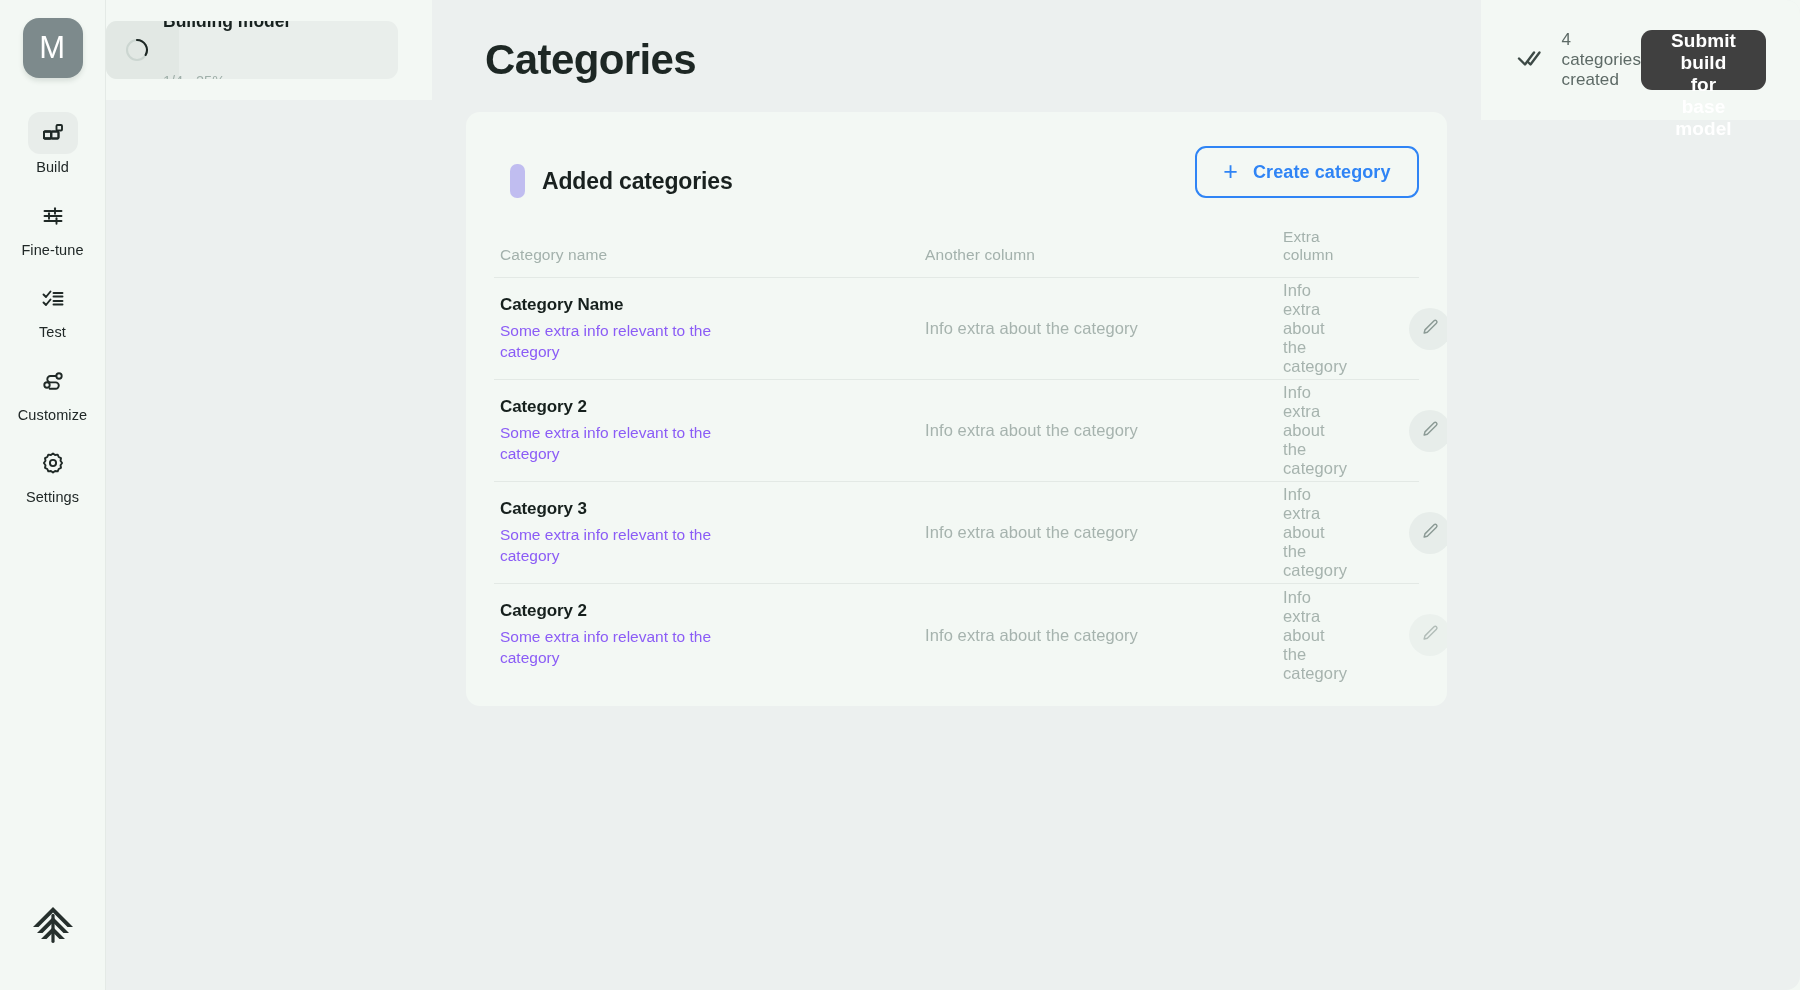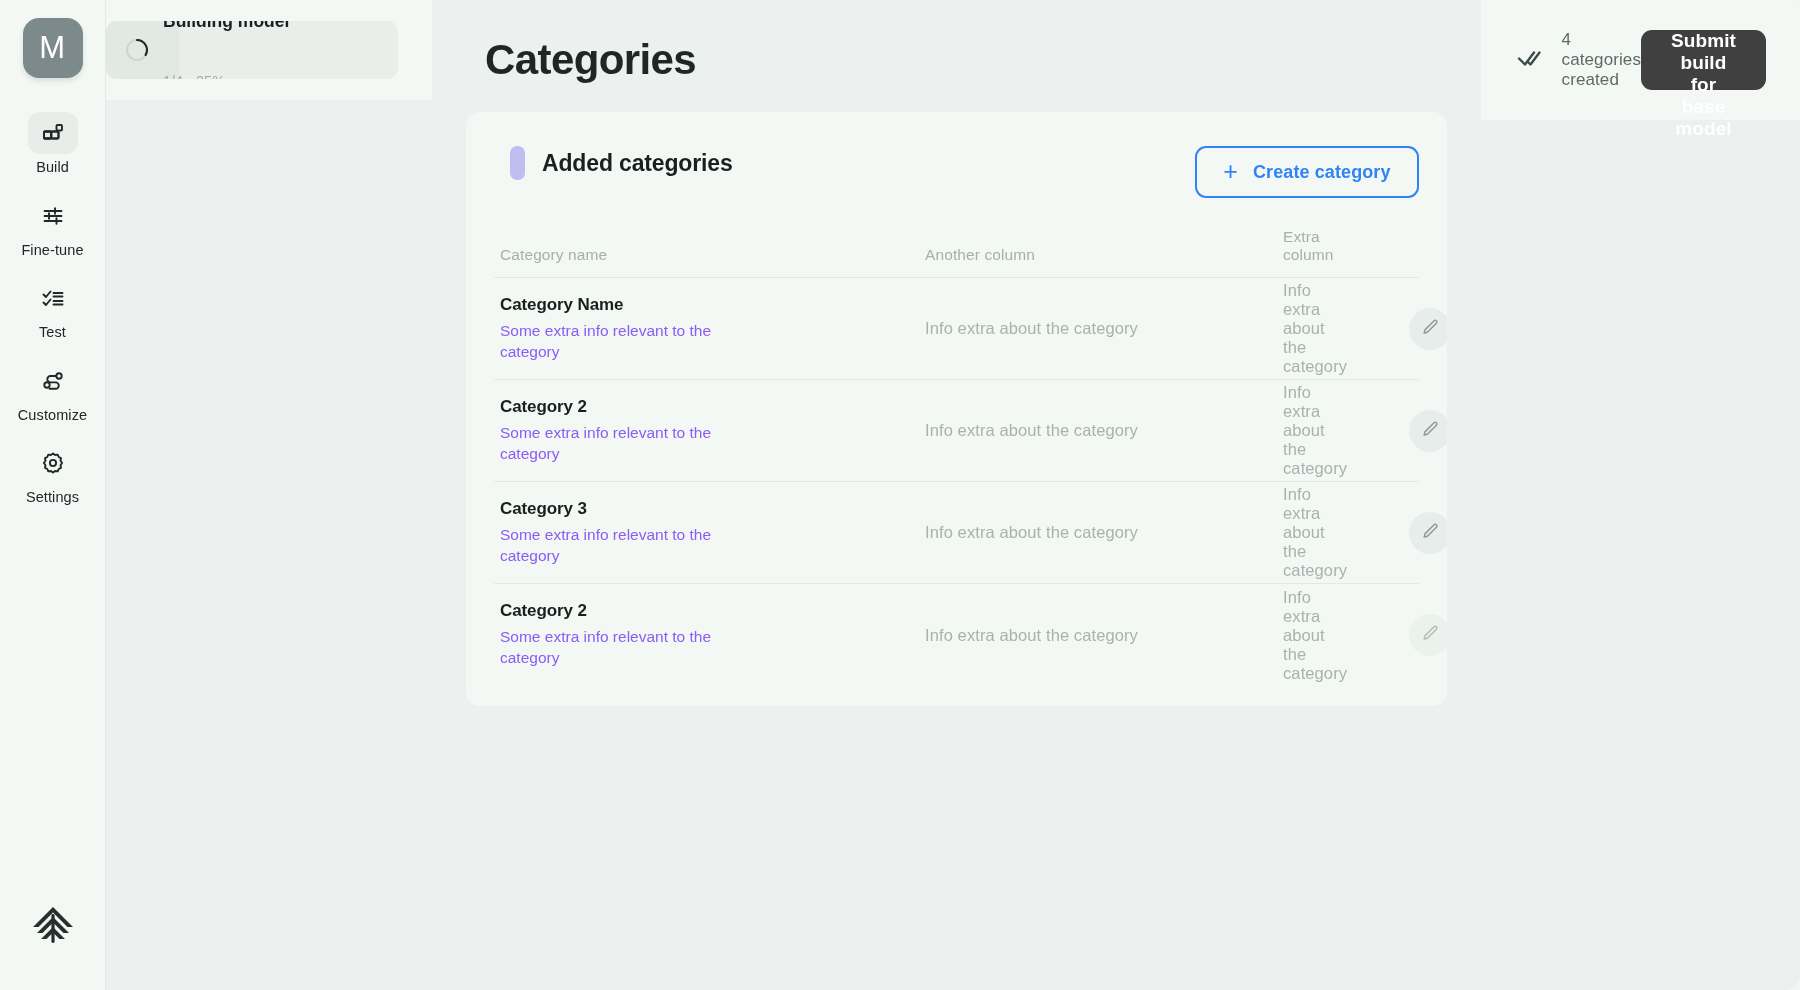--- a/index.html
+++ b/index.html
@@ -189,21 +189,21 @@
     background: #f3f8f4;
     border-radius: 14px;
     padding: 26px 28px 20px 28px;
     height: 594px;
     position: relative;
     overflow: hidden;
   }
 
   .card-head {
     display: flex;
-    align-items: flex-start;
+    align-items: flex-end;
     justify-content: space-between;
     padding: 8px 0 0 16px;
     margin-bottom: 30px;
   }
 
   .card-title-row {
     display: flex;
     align-items: center;
     gap: 17px;
   }

